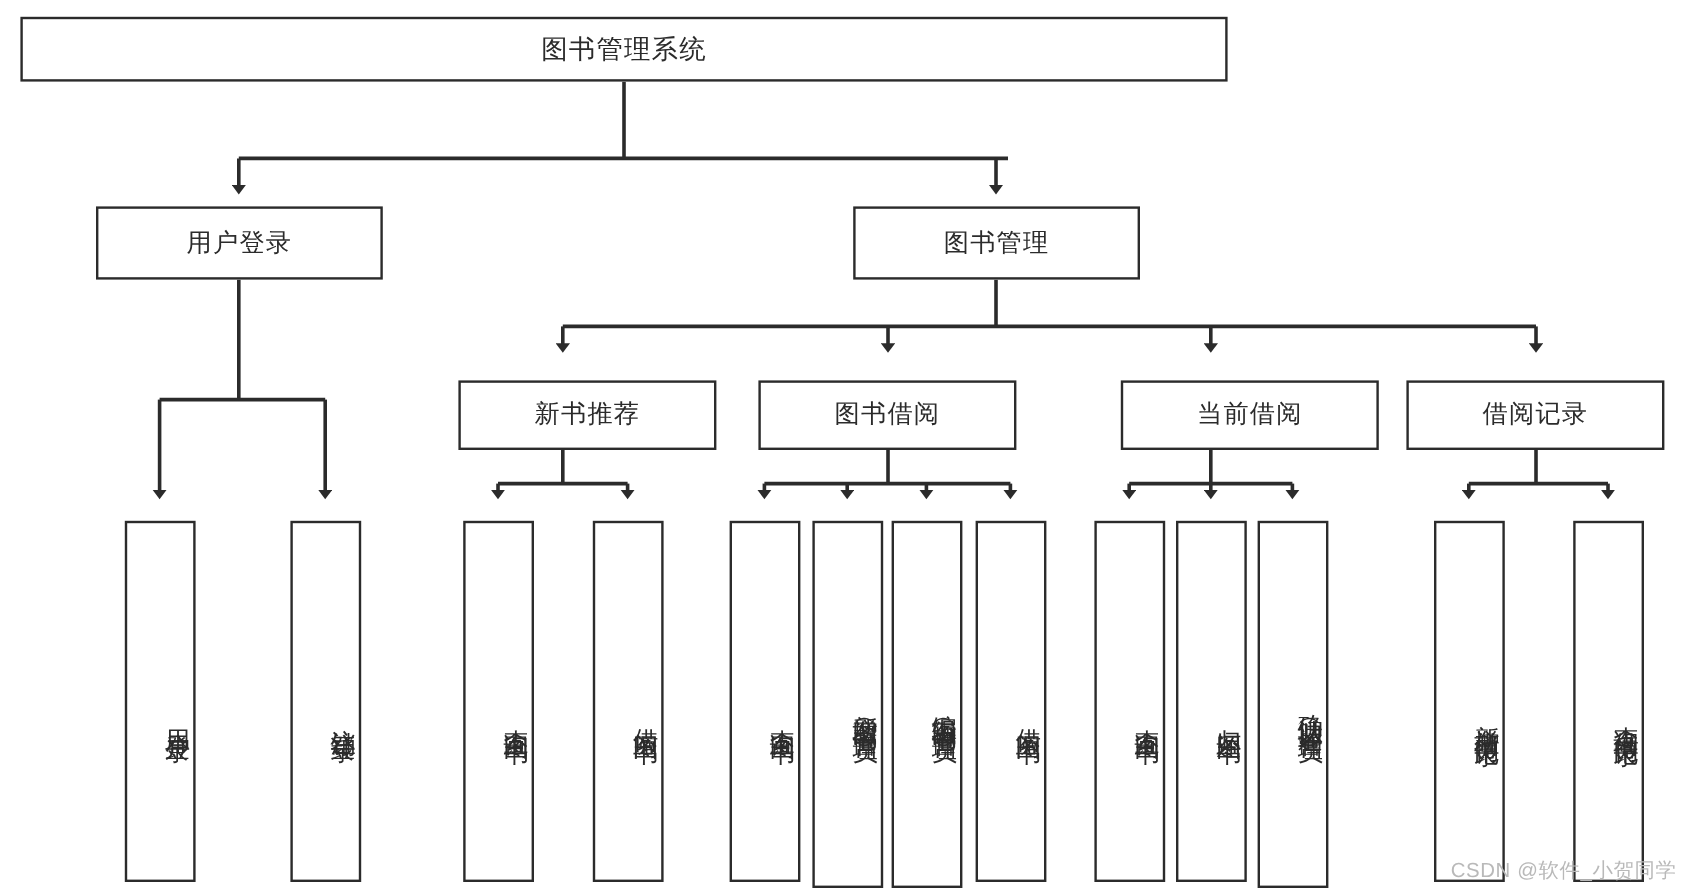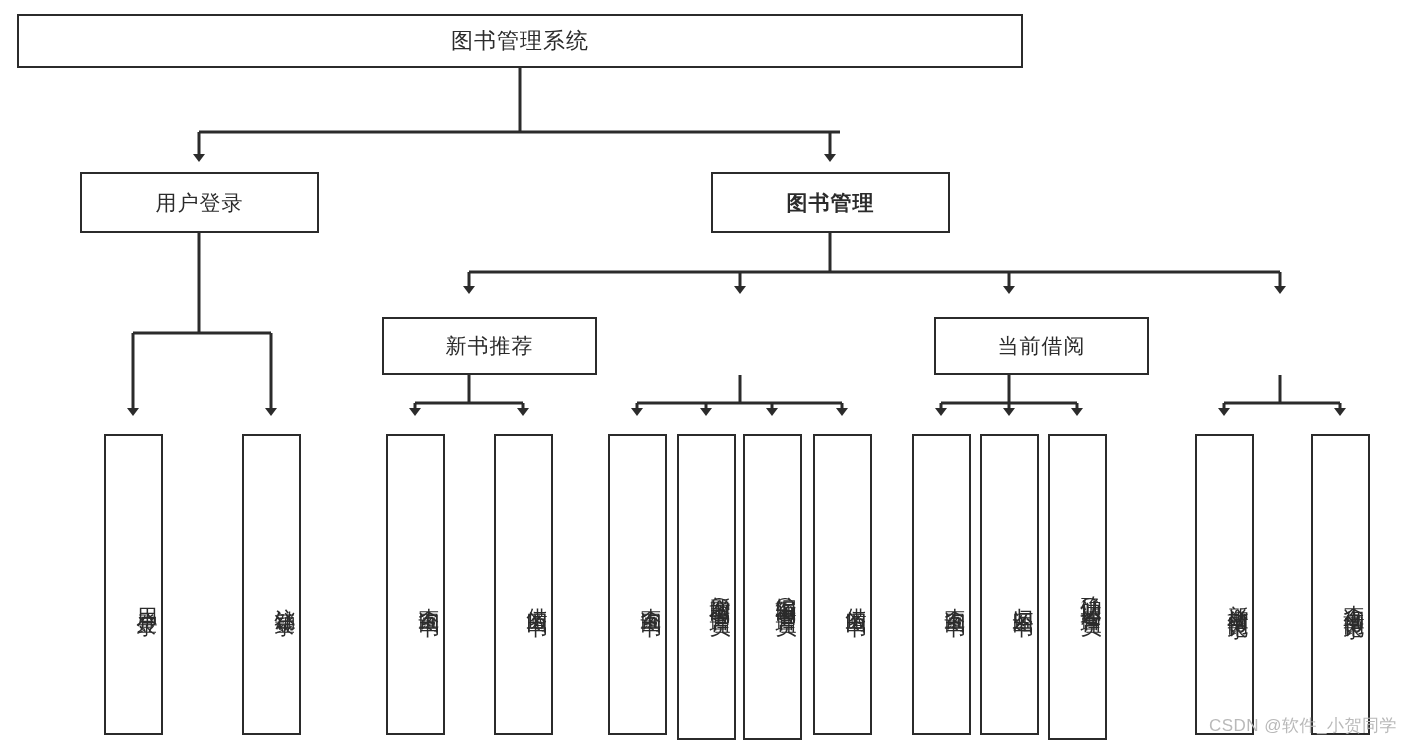--- a/index.html
+++ b/index.html
@@ -116,24 +116,26 @@
       <path d="M1280,375 L1280,403"></path>
       <path d="M1224,403 L1340,403"></path>
       <path d="M1224,403 L1224,412" marker-end="url(#arrow)"></path>
       <path d="M1340,403 L1340,412" marker-end="url(#arrow)"></path>
     </g>
   </svg>
 
   <div class="node h root" style="left:17px; top:14px; width:1006px; height:54px;">图书管理系统</div>
 
   <div class="node h" style="left:80px; top:172px; width:239px; height:61px;">用户登录</div>
-  <div class="node h" style="left:711px; top:172px; width:239px; height:61px;font-weight:bold;">图书管理</div>
+  <div class="node h" style="left:711px; top:172px; width:239px; height:61px;">图书管理</div>
 
   <div class="node h" style="left:362px; top:317px; width:215px; height:58px;margin-left:20px;">新书推荐</div>
+  <div class="node h" style="left:632px; top:317px; width:215px; height:58px;">图书借阅</div>
   <div class="node h" style="left:902px; top:317px; width:215px; height:58px;margin-left:32px;">当前借阅</div>
+  <div class="node h" style="left:1172px; top:317px; width:215px; height:58px;">借阅记录</div>
 
   <div class="node v" style="left:104px; top:434px; width:59px; height:301px;">用户登录</div>
   <div class="node v" style="left:242px; top:434px; width:59px; height:301px;">注销登录</div>
 
   <div class="node v" style="left:386px; top:434px; width:59px; height:301px;">查询图书</div>
   <div class="node v" style="left:494px; top:434px; width:59px; height:301px;">借阅图书</div>
 
   <div class="node v" style="left:608px; top:434px; width:59px; height:301px;">查询图书</div>
   <div class="node v tall" style="left:677px; top:434px; width:59px; height:306px;">新增图书（管理员）</div>
   <div class="node v tall" style="left:743px; top:434px; width:59px; height:306px;">编辑图书（管理员）</div>

